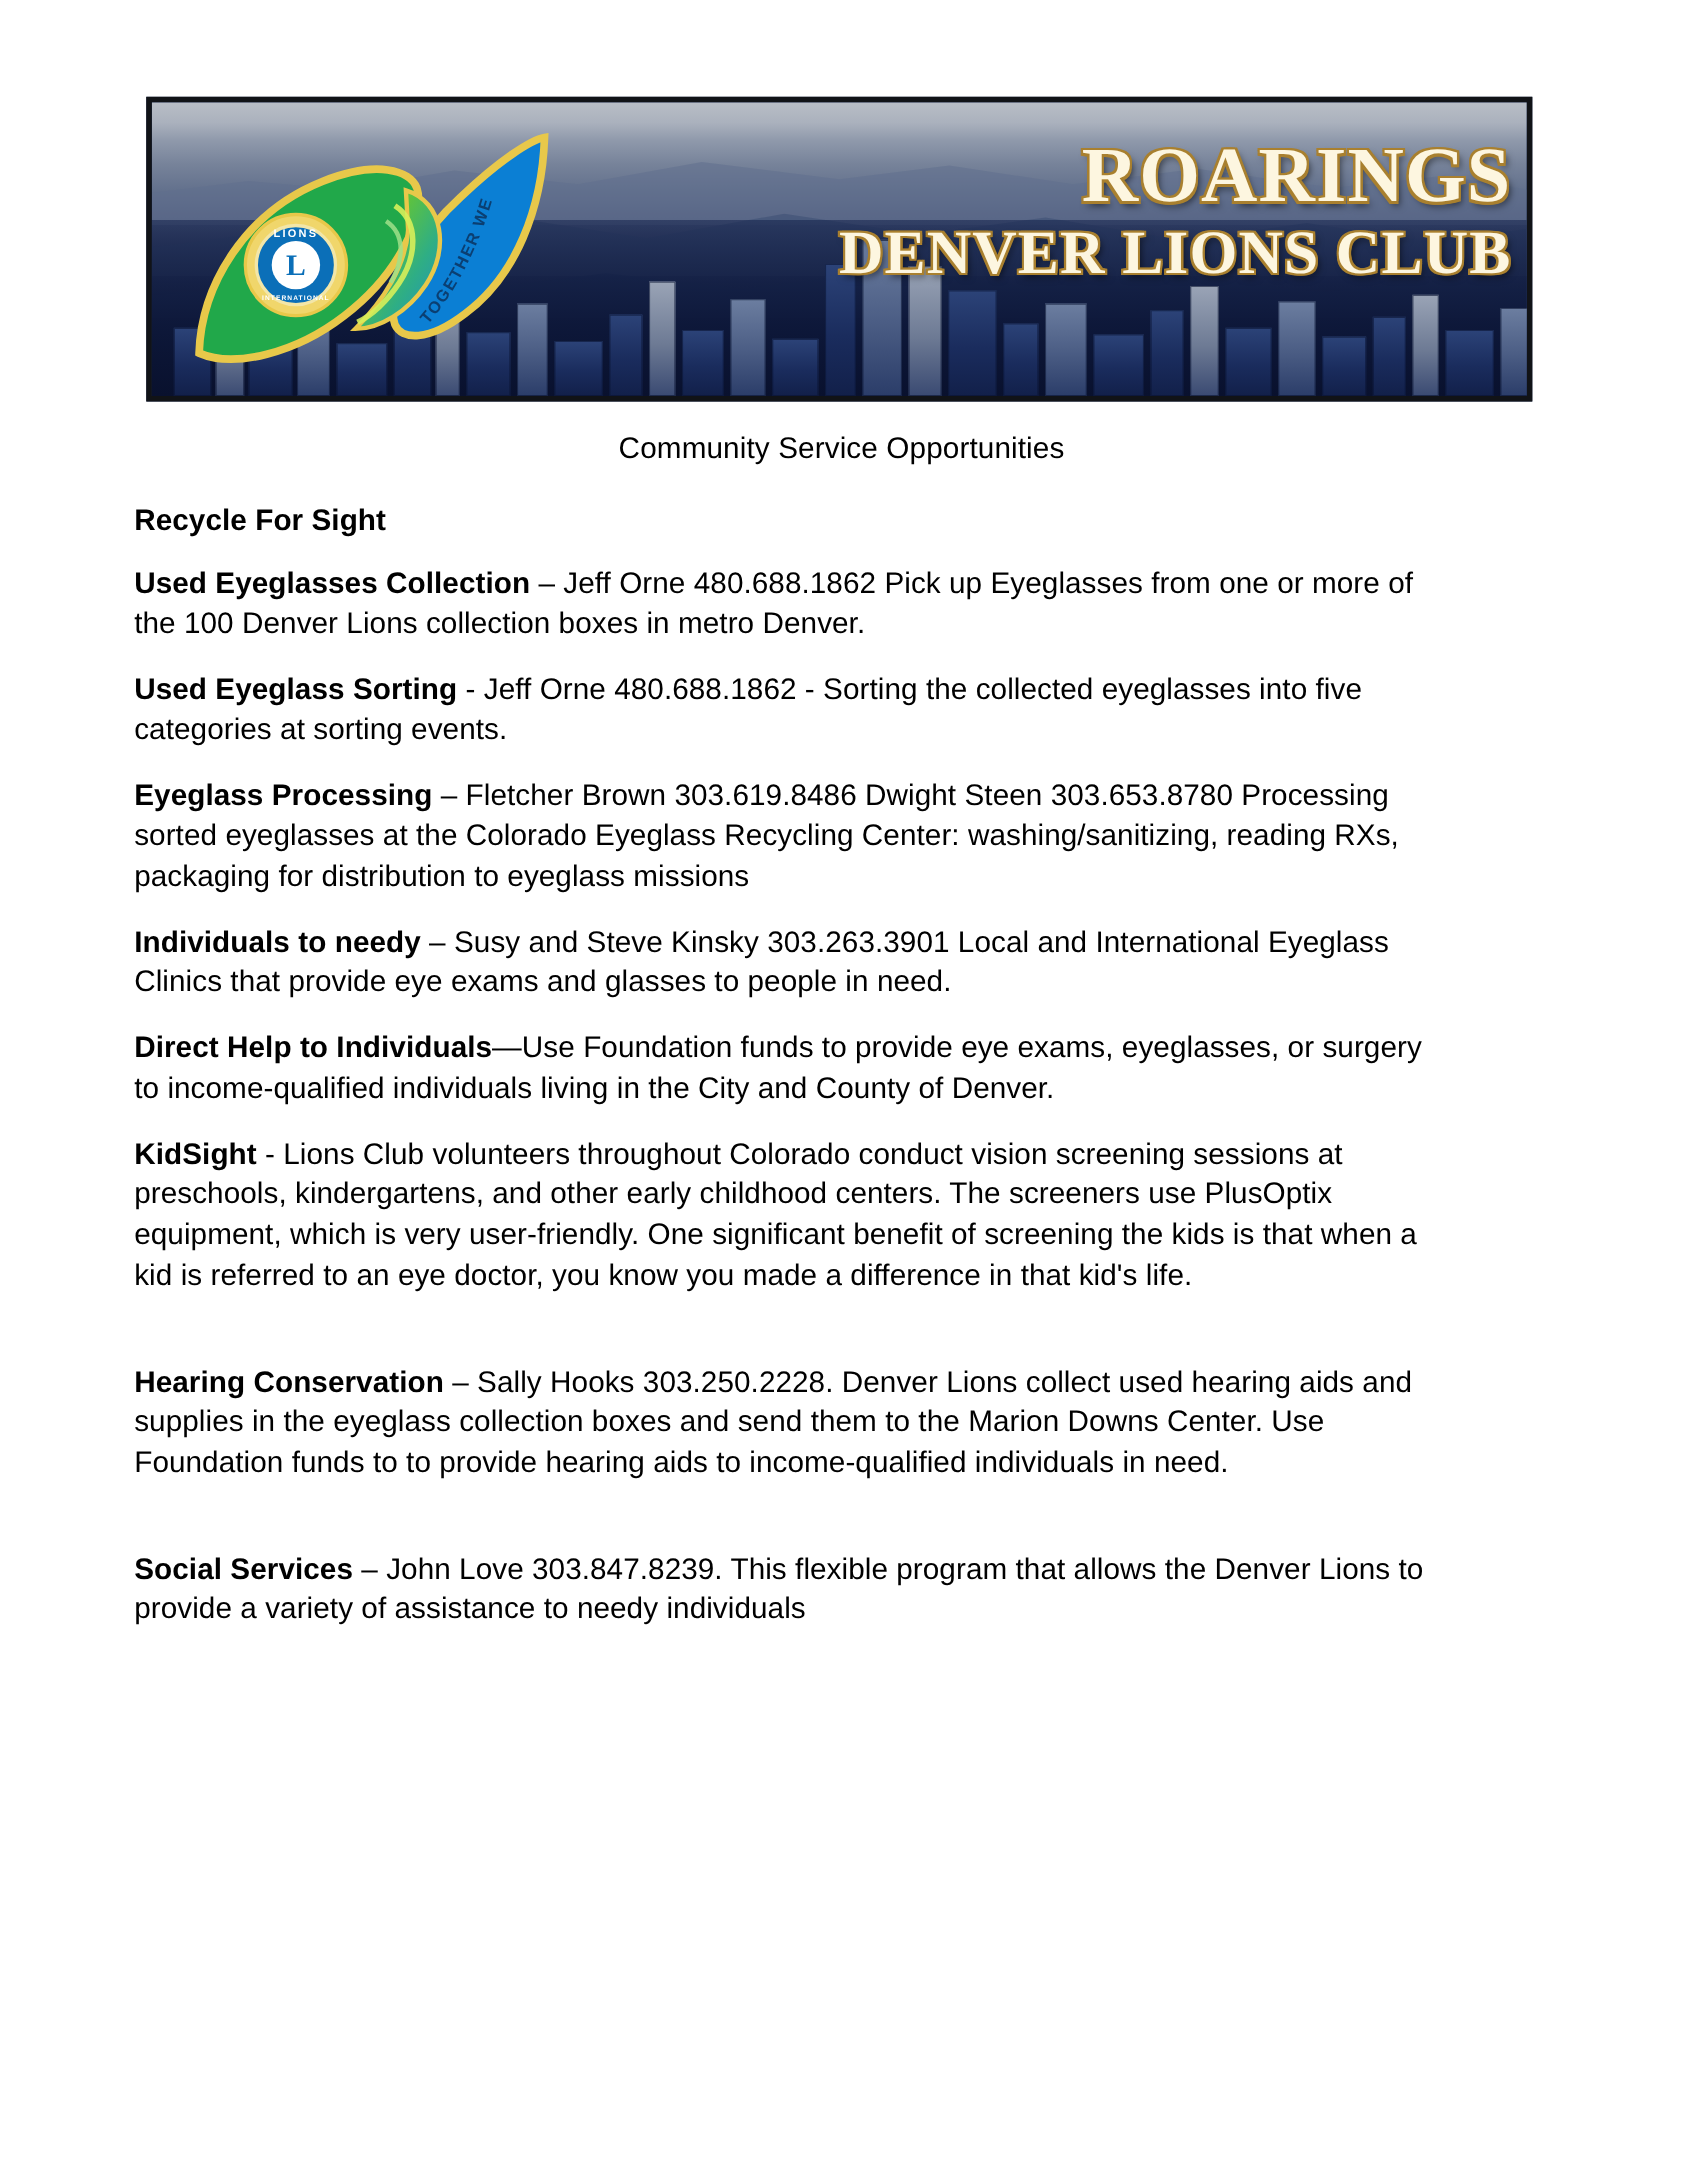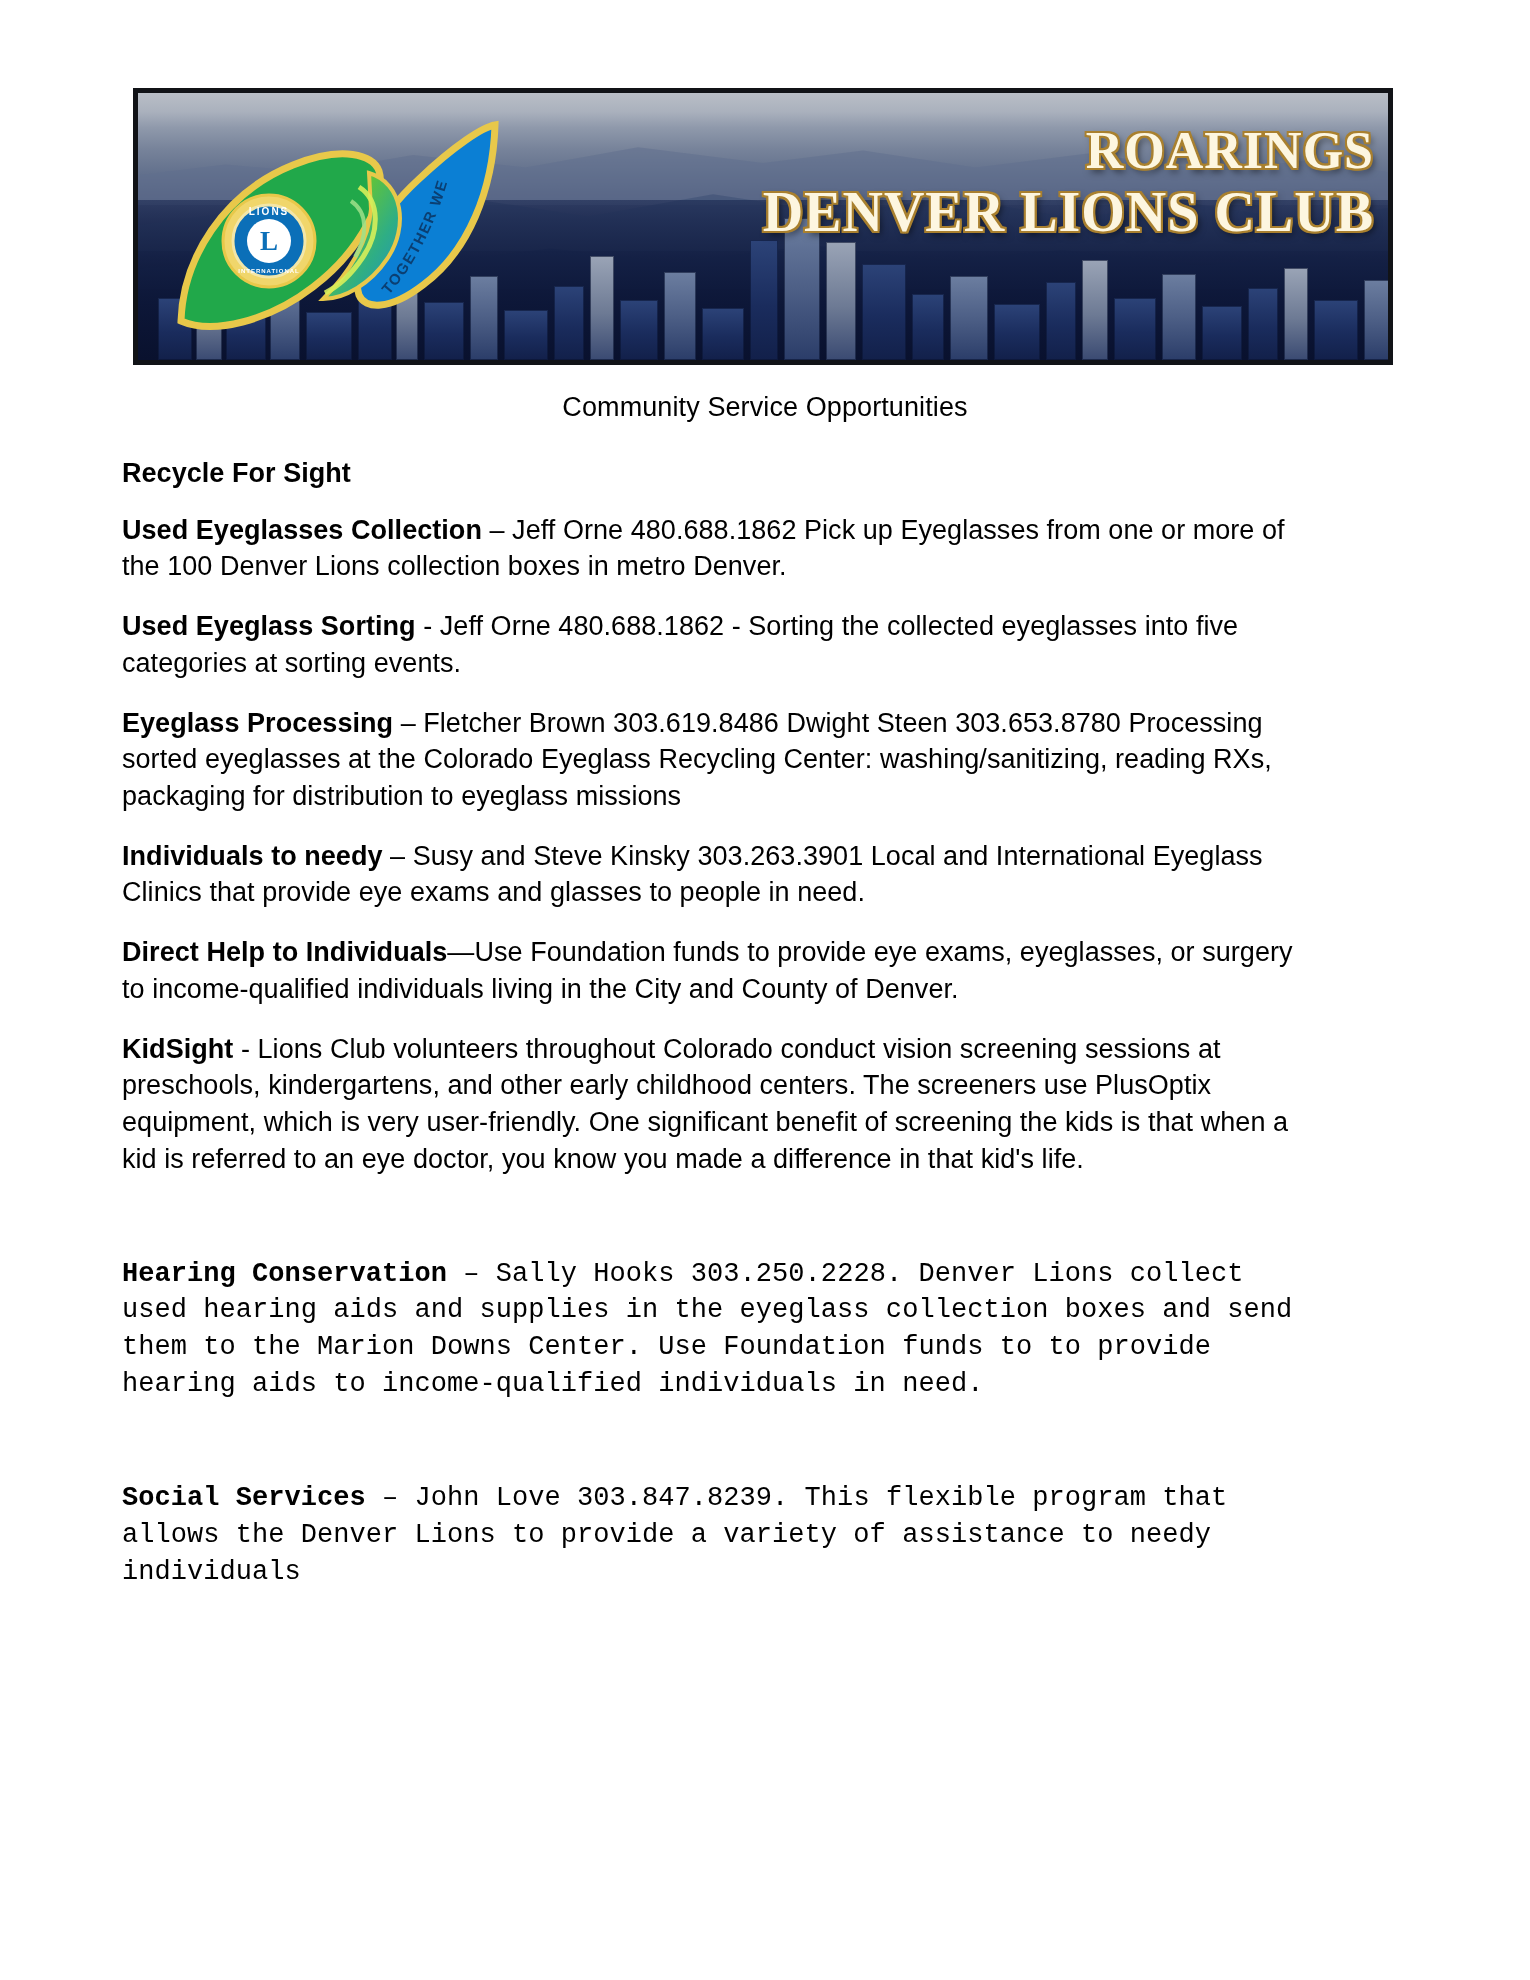--- a/index.html
+++ b/index.html
@@ -114,21 +114,21 @@
     right: 14px;
     top: 34px;
     text-align: right;
     line-height: 0.94;
     user-select: none;
   }
   .banner-title .line1 {
     display: block;
     font-family: "Liberation Serif", serif;
     font-weight: 700;
-    font-size: 52px;
+    font-size: 71px;
     letter-spacing: 1px;
     color: #fdf6e0;
     text-shadow:
       2px 0 0 #a9802f, -2px 0 0 #a9802f, 0 2px 0 #a9802f, 0 -2px 0 #a9802f,
       2px 2px 0 #a9802f, -2px 2px 0 #a9802f, 2px -2px 0 #a9802f, -2px -2px 0 #a9802f,
       3px 4px 7px rgba(0,0,0,0.55);
   }
   .banner-title .line2 {
     display: block;
     margin-top: 10px;
@@ -165,21 +165,21 @@
   p.para {
     margin: 0 0 23px 0;
     font-size: 27px;
     line-height: 1.36;
     letter-spacing: 0.05px;
     color: #000;
     text-align: left;
   }
   p.para b { font-weight: 700; }
   p.gap-before { margin-top: 55px; }
-  p.gap-before-lg { margin-top: 78px; font-family: Liberation Mono, monospace; }
+  p.gap-before-lg { margin-top: 60px; }
   p.tight { margin-bottom: 20px; }
 </style>
 </head>
 <body>
 
 <div class="page">
 
   <div class="banner-wrap">
     <div class="banner-photo"></div>
     <div class="ridge r1"></div>

